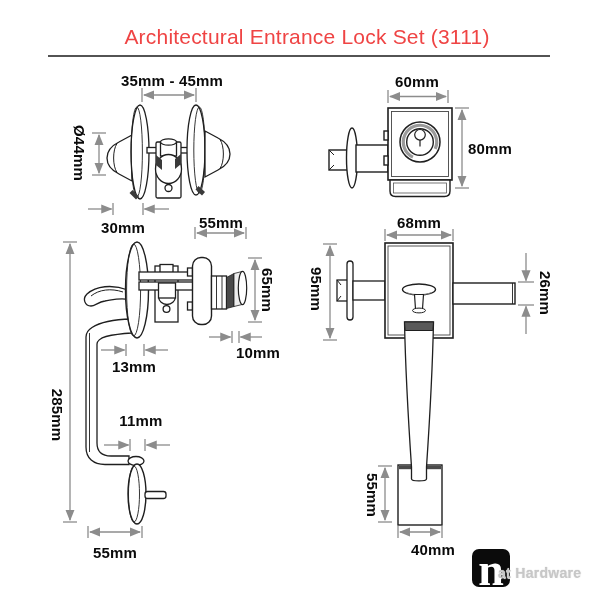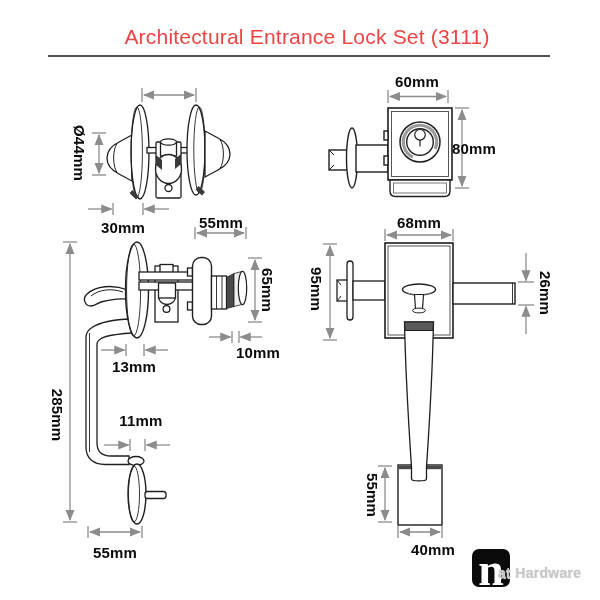--- a/index.html
+++ b/index.html
@@ -202,25 +202,26 @@
       <rect x="398" y="465" width="44" height="60" stroke-width="1.4"></rect>
       <rect x="399" y="465.8" width="42" height="3.4" fill="#4a4a4a" stroke="none"></rect>
 
       <path d="M404.5,322 L433.5,322 C432.5,370 429,430 426.5,467 L426.5,479 C426.5,481.5 411.5,481.5 411.5,479 L411.5,467 C409,430 405.5,370 404.5,322 Z"></path>
       <path d="M404.5,322 L433.5,322 L432.8,330.5 L405.2,330.5 Z" fill="#5a5a5a" stroke-width="1"></path>
     </g>
   </svg>
 
   <div class="ttl">Architectural Entrance Lock Set (3111)</div>
 
+  <div class="dim" style="left:172px;top:80px">35mm - 45mm</div>
   <div class="dim rot" style="left:79px;top:153px">Ø44mm</div>
   <div class="dim" style="left:123px;top:227px">30mm</div>
 
   <div class="dim" style="left:417px;top:81px">60mm</div>
-  <div class="dim" style="left:474px;top:148px">80mm</div>
+  <div class="dim" style="left:490px;top:148px">80mm</div>
 
   <div class="dim" style="left:221px;top:222px">55mm</div>
   <div class="dim rot" style="left:267px;top:290px">65mm</div>
   <div class="dim" style="left:258px;top:352px">10mm</div>
   <div class="dim" style="left:134px;top:366px">13mm</div>
   <div class="dim rot" style="left:57px;top:415px">285mm</div>
   <div class="dim" style="left:141px;top:420px">11mm</div>
   <div class="dim" style="left:115px;top:552px">55mm</div>
 
   <div class="dim" style="left:419px;top:222px">68mm</div>

